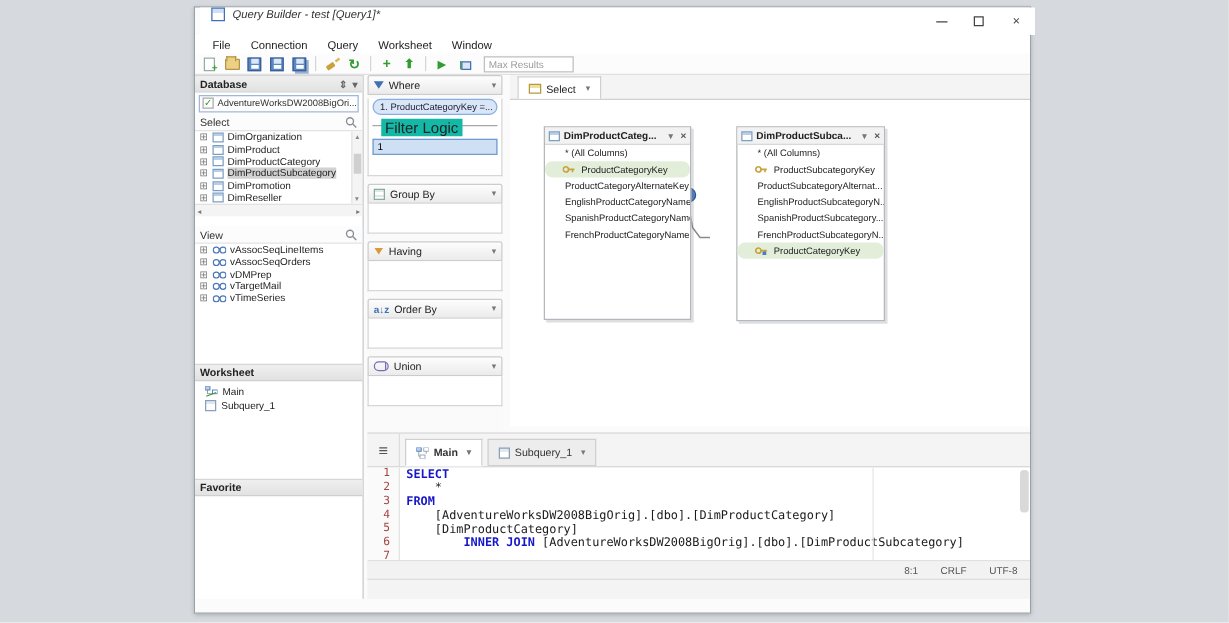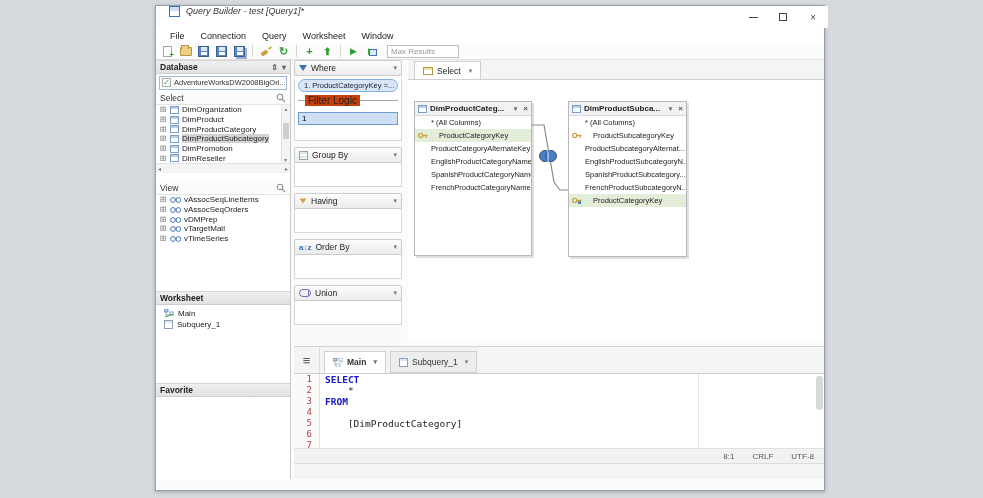--- a/index.html
+++ b/index.html
@@ -64,39 +64,39 @@
   .spacer8 { height:8px; } .spacer48 { height:48px; } .spacer53 { height:53px; }
 
   
   .panelcol { position:absolute; left:138px; top:54px; width:108px; height:286px; background:#fafafa; }
   .phdr { height:16px; background:linear-gradient(#fdfdfd,#ebebeb); border:1px solid #cccccc; border-radius:2px 2px 0 0; display:flex; align-items:center; gap:4px; padding:0 4px; font-size:8.5px; color:#222; }
   .phdr .dd { margin-left:auto; color:#777; font-size:7px; }
   .pbody { background:#fff; border:1px solid #d6d6d6; border-top:none; }
   .funnel { width:0; height:0; border-left:4px solid transparent; border-right:4px solid transparent; border-top:6px solid #3f6fb5; }
   .chip { margin:3px; height:13px; border:1px solid #86aede; background:#d9e6f8; border-radius:7px; font-size:7.5px; color:#223; display:flex; align-items:center; padding:0 5px; white-space:nowrap; overflow:hidden; }
   .grpbox { margin:8px 3px 0 3px; border-top:1px solid #a8a8a8; position:relative; padding-top:6px; }
-  .grpbox .glabel { position:absolute; top:-6px; left:7px; background:#c2410c; padding:0 3px; font-size:10px; color:#222; }
+  .grpbox .glabel { position:absolute; top:-6px; left:7px; background:#14b8a6; padding:0 3px; font-size:12px; color:#222; }
   .flinput { width:100%; height:13px; border:1px solid #6f9bd1; background:#cfe0f5; font-size:8px; padding:0 3px; font-family:"Liberation Sans",sans-serif; }
   .unioni { width:12px; height:8px; border:1px solid #7a6bb5; border-radius:5px; position:relative; }
   .unioni::before { content:""; position:absolute; left:3px; top:0; width:5px; height:6px; border-right:1px solid #7a6bb5; }
   .listico { width:9px; height:9px; border:1px solid #8aa; background:repeating-linear-gradient(#dfe9dc 0 2px, #fff 2px 4px); }
   .sortico { font-size:8px; color:#3f6fb5; font-weight:bold; }
 
   
   .canvas { position:absolute; left:252px; top:54px; width:416px; height:281px; background:#fff; }
   .seltabrow { height:20px; background:#f4f4f4; border-bottom:1px solid #d0d0d0; display:flex; align-items:flex-end; }
   .seltab { height:18px; background:#fff; border:1px solid #cfcfcf; border-bottom:none; display:flex; align-items:center; gap:4px; padding:0 8px; margin-left:6px; font-size:8.5px; }
   .seltab .dd { color:#777; font-size:7px; margin-left:4px; }
   .selico { width:10px; height:8px; border:1px solid #b59a3a; background:linear-gradient(#f0e0a0 40%, #fff 40%); }
-  .tcard { position:absolute; width:118px; background:#fff; border:1px solid #b4b8bc; box-shadow:2px 2px 0 rgba(120,125,130,.25); }
+  .tcard { position:absolute; width:118px; background:#fff; border:1px solid #b4b8bc; box-shadow:2px 2px 0 rgba(120,125,130,.25);margin-left:21px; }
   .tcard .thdr { height:14px; background:#f2f2f2; border-bottom:1px solid #d8d8d8; display:flex; align-items:center; gap:3px; padding:0 3px; font-size:8px; font-weight:bold; color:#222; }
   .thdr .dd { margin-left:auto; color:#777; font-size:7px; }
   .thdr .cls { color:#555; font-size:8px; margin-left:3px; }
   .crow { height:13px; display:flex; align-items:center; font-size:7.5px; color:#222; padding-left:16px; white-space:nowrap; overflow:hidden; }
-  .crow.keyed { padding-left:3px; gap:11px; }
+  .crow.keyed { padding-left:14px; gap:5px;border-radius:6px; }
   .crow.hl { background:#e2eeda; }
   .keyico { width:10px; height:7px; flex:0 0 auto; }
   .joinlayer { position:absolute; left:0; top:0; width:100%; height:100%; pointer-events:none; }
 
   
   .bottom { position:absolute; left:138px; top:340px; width:530px; height:133px; background:#f4f4f4; border-top:1px solid #d4d4d4; }
   .edtabs { height:27px; background:#f4f4f4; border-bottom:1px solid #cfcfcf; display:flex; align-items:flex-end; }
   .hamb { width:26px; height:26px; display:flex; align-items:center; justify-content:center; color:#555; font-size:13px; border-right:1px solid #ddd; }
   .edtab { height:22px; display:flex; align-items:center; gap:4px; padding:0 8px; font-size:8.5px; border:1px solid #cfcfcf; margin-left:4px; background:#ededed; color:#333; }
   .edtab.active { background:#fff; border-bottom:1px solid #fff; font-weight:bold; }
@@ -478,22 +478,23 @@
         <span class="ln">4</span>
         <span class="ln">5</span>
         <span class="ln">6</span>
         <span class="ln">7</span>
       </div>
       <div class="codearea">
         <div class="guide"></div>
         <div class="cl"><span></span><span class="kw">SELECT</span><span></span></div>
         <div class="cl"><span>    </span><span class="kw"></span><span>*</span></div>
         <div class="cl"><span></span><span class="kw">FROM</span><span></span></div>
-        <div class="cl"><span>    </span><span class="kw"></span></div>
+        <div class="cl"><span>    </span><span class="kw"></span><span>[AdventureWorksDW2008BigOrig].[dbo].[DimProductCategory]</span></div>
         <div class="cl"><span>    </span><span class="kw"></span><span>[DimProductCategory]</span></div>
+        <div class="cl"><span>        </span><span class="kw">INNER JOIN</span><span> [AdventureWorksDW2008BigOrig].[dbo].[DimProductSubcategory]</span></div>
         <div class="edscroll"></div>
       </div>
     </div>
 
     <div class="edstatus">
       <span>8:1</span>
       <span>CRLF</span>
       <span>UTF-8</span>
     </div>
 

